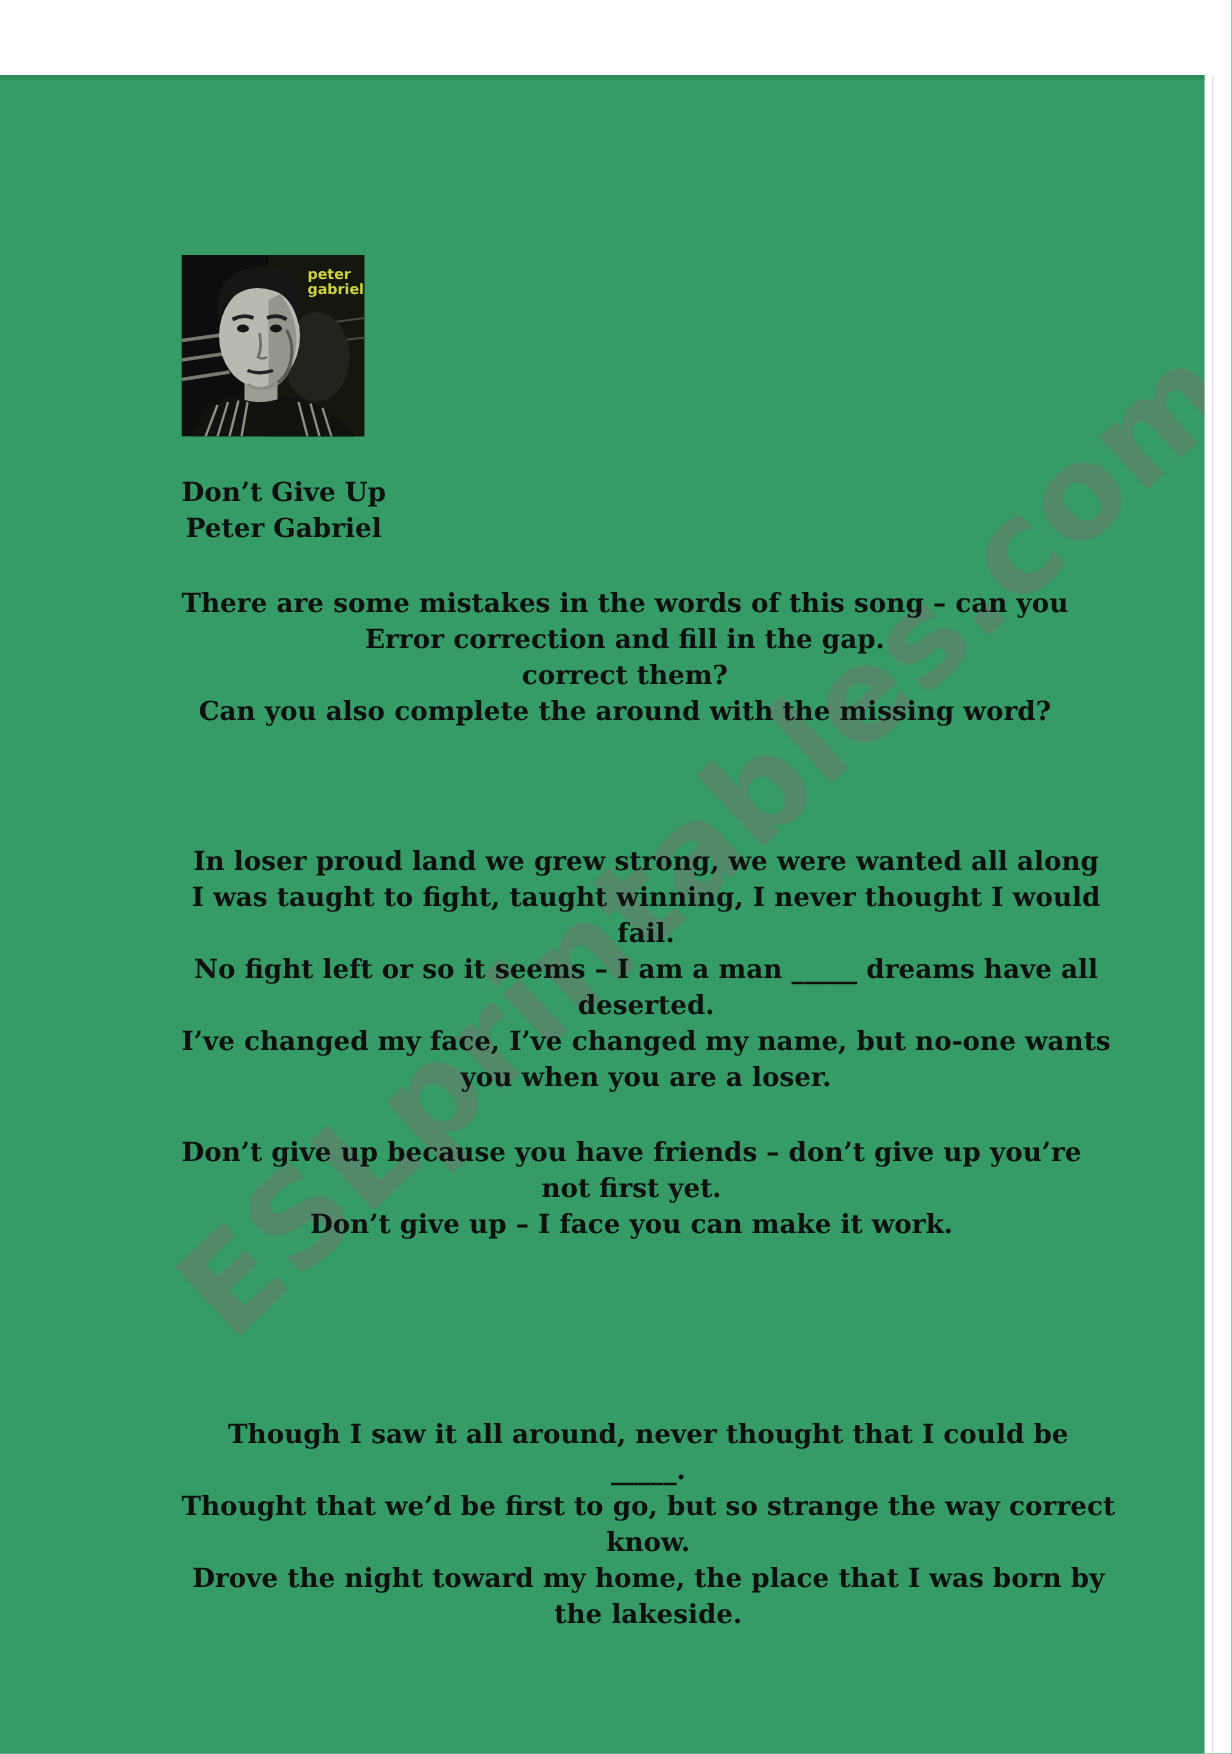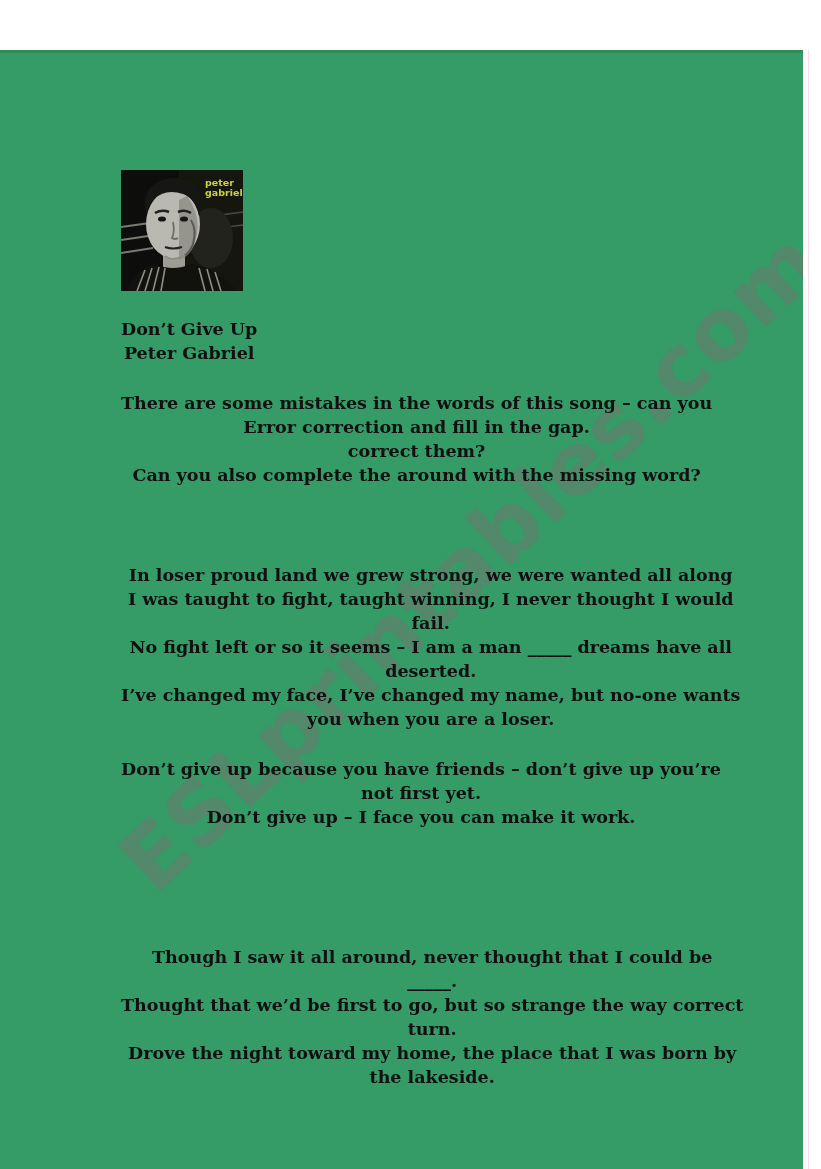--- a/index.html
+++ b/index.html
@@ -140,20 +140,20 @@
   <div class="tblock chorus">
     <div>Don’t give up because you have friends – don’t give up you’re</div>
     <div>not first yet.</div>
     <div>Don’t give up – I face you can make it work.</div>
   </div>
 
   <div class="tblock verse-2">
     <div>Though I saw it all around, never thought that I could be</div>
     <div>_____.</div>
     <div>Thought that we’d be first to go, but so strange the way correct</div>
-    <div>turn.</div>
+    <div>know.</div>
     <div>Drove the night toward my home, the place that I was born by</div>
     <div>the lakeside.</div>
   </div>
 
 </div>
 
 <div class="scan-line"></div>
 
 </body></html>

